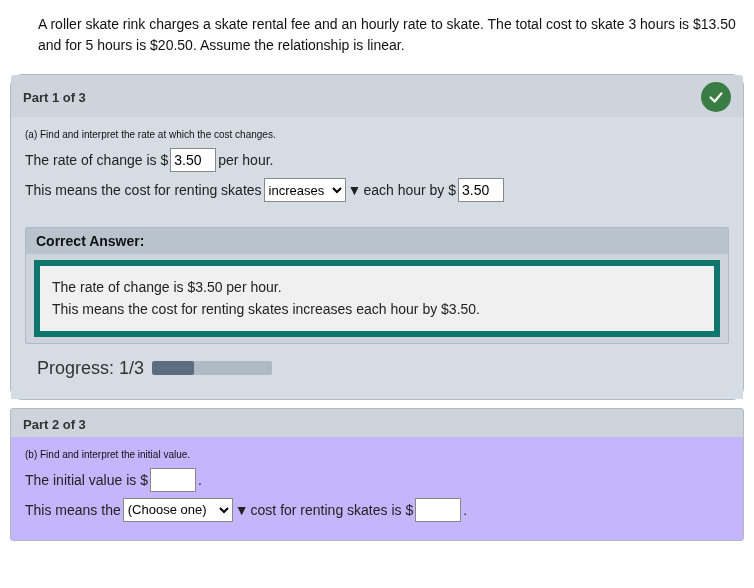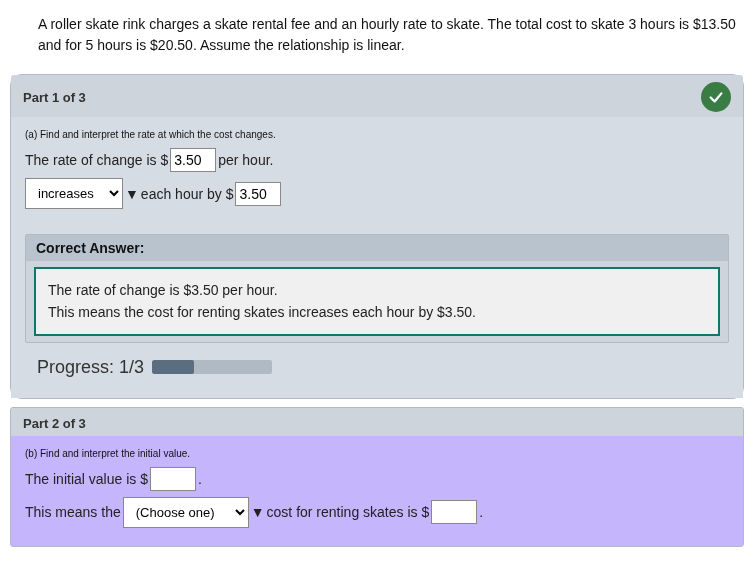--- a/index.html
+++ b/index.html
@@ -79,40 +79,40 @@
       border: none;
       outline: none;
       width: 44px;
       font-size: 14px;
       padding: 2px 3px;
       height: 22px;
     }
     .select-inline {
       border: 1px solid #888;
       background: #fff;
-      padding: 2px 8px;
+      padding: 2px 0;
       font-size: 13px;
-      height: 31px;
+      height: 24px;
     }
     .correct-answer-box {
       background: #cdd4dc;
       border: 1px solid #b0bac5;
       margin: 25px 0 6px 0;
       border-radius: 2px;
     }
     .correct-answer-header {
       background: #b8c3ce;
       padding: 5px 10px;
       font-weight: bold;
       font-size: 14px;
       color: #111;
     }
     .correct-answer-content {
       background: #f0f0f0;
-      border: 2px solid #0f766e;
+      border: 6px solid #0f766e;
       padding: 10px 12px;
       margin: 6px 8px;
       font-size: 14px;
       line-height: 1.6;
       color: #222;
     }
     .progress-bar-section {
       padding: 8px 12px 10px 12px;
       display: flex;
       align-items: center;
@@ -173,20 +173,21 @@
 
     <div class="answer-line">
       <span>The rate of change is $</span>
       <div class="dollar-input-wrap">
         <input class="dollar-input" type="text" value="3.50" readonly="" style="">
       </div>
       <span>per hour.</span>
     </div>
 
     <div class="answer-line">
+      <span>This means the cost for renting skates</span>
       <select class="select-inline">
         <option>increases</option>
         <option>decreases</option>
       </select>
       <span>▼</span>
       <span>each hour by $</span>
       <div class="dollar-input-wrap">
         <input class="dollar-input" type="text" value="3.50" readonly="" style="">
       </div>
     </div>

